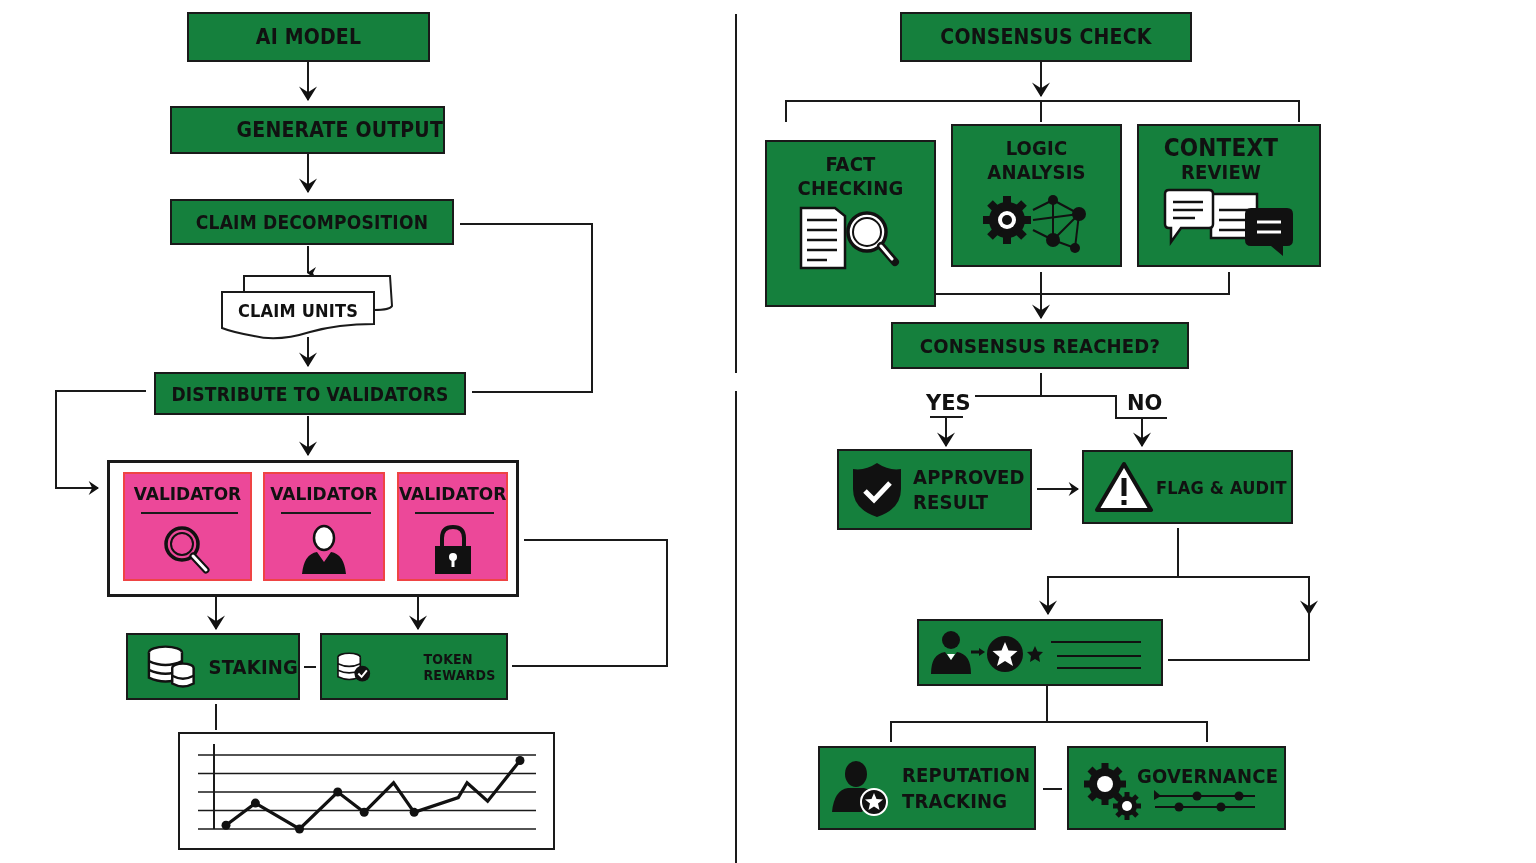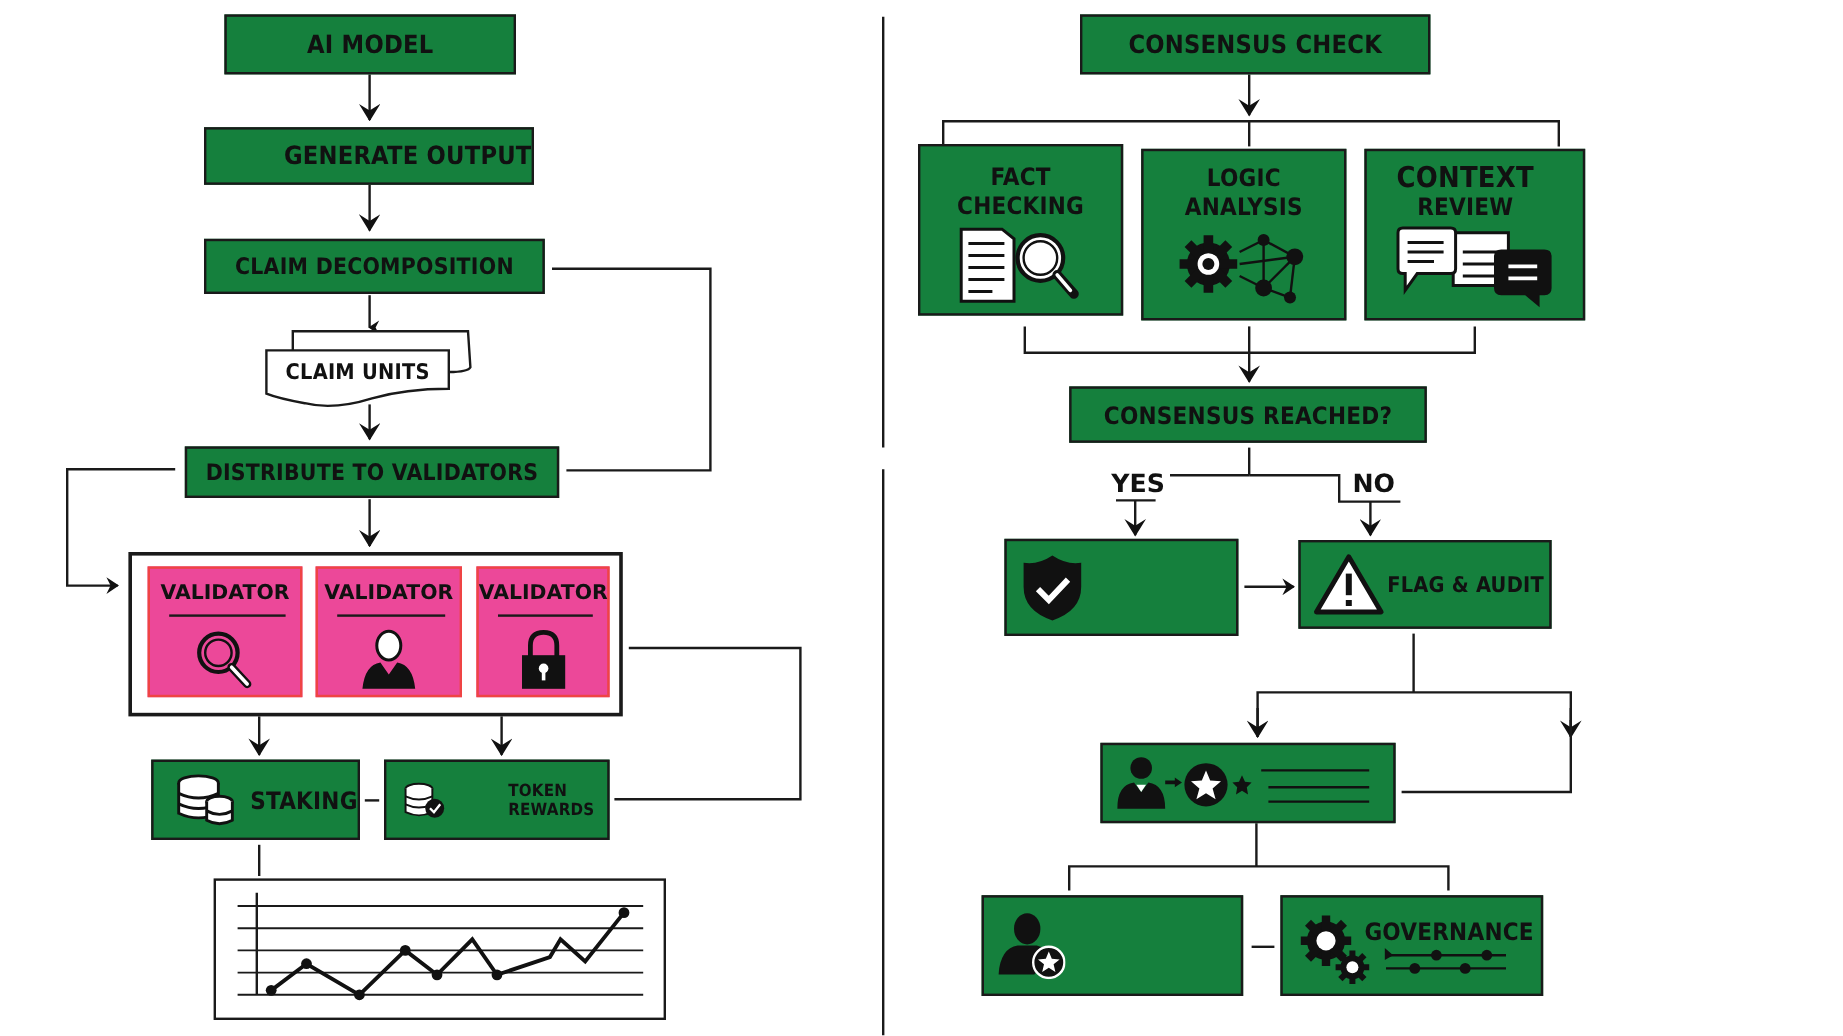--- a/index.html
+++ b/index.html
@@ -174,21 +174,21 @@
     <circle cx="159.72" cy="60" r="4.5" fill="#111"></circle>
     <circle cx="186.18" cy="80.35" r="4.5" fill="#111"></circle>
     <circle cx="236.16" cy="80.35" r="4.5" fill="#111"></circle>
     <circle cx="342" cy="28.549999999999997" r="4.5" fill="#111"></circle>
   </svg>
 
 <div class="box" style="left:900px;top:12px;width:292px;height:50px;">
   <span class="lbl">CONSENSUS CHECK</span>
 </div>
 
-<div class="box" style="left:765px;top:120px;width:171px;height:143px;align-items:center;">
+<div class="box" style="left:765px;top:140px;width:171px;height:167px;align-items:flex-start;">
   <div style="text-align:center;">
     <div class="lbl two" style="margin-top:10px;font-size:20px;">FACT</div>
     <div class="lbl two" style="font-size:20px;">CHECKING</div>
     <svg width="108" height="68" viewBox="0 0 108 68" style="margin-top:4px;">
       <path d="M4,4 L38,4 L48,12 L48,64 L4,64 Z" fill="#fff" stroke="#111" stroke-width="2.5"></path>
       <g stroke="#111" stroke-width="2.5">
           <line x1="10" y1="16" x2="40" y2="16"></line>
           <line x1="10" y1="26" x2="40" y2="26"></line>
           <line x1="10" y1="36" x2="40" y2="36"></line>
           <line x1="10" y1="46" x2="40" y2="46"></line>
@@ -269,20 +269,24 @@
 </div>
 
 <div class="tag" style="left:926px;top:391px;">YES</div>
 <div class="tag" style="left:1127px;top:391px;">NO</div>
 
 <div class="box" style="left:837px;top:449px;width:195px;height:81px;justify-content:flex-start;">
   <svg width="52" height="58" viewBox="0 0 52 58" style="margin-left:12px;">
     <path d="M26,2 Q38,10 50,8 L50,28 Q50,48 26,56 Q2,48 2,28 L2,8 Q14,10 26,2 Z" fill="#111"></path>
     <path d="M14,30 L23,39 L39,22" fill="none" stroke="#fff" stroke-width="5"></path>
   </svg>
+  <div style="margin-left:10px;">
+    <div class="lbl" style="font-size:20px;line-height:25px;">APPROVED</div>
+    <div class="lbl" style="font-size:20px;line-height:25px;">RESULT</div>
+  </div>
 </div>
 
 <div class="box" style="left:1082px;top:450px;width:211px;height:74px;justify-content:flex-start;">
   <svg width="60" height="54" viewBox="0 0 60 54" style="margin-left:10px;">
     <path d="M30,4 L57,50 L3,50 Z" fill="#fff" stroke="#111" stroke-width="4" stroke-linejoin="round"></path>
     <rect x="27.5" y="18" width="5" height="18" fill="#111"></rect>
     <rect x="27.5" y="40" width="5" height="5" fill="#111"></rect>
   </svg>
   <span class="lbl" style="margin-left:2px;font-size:18px;">FLAG &amp; AUDIT</span>
 </div>
@@ -305,20 +309,24 @@
   </svg>
 </div>
 
 <div class="box" style="left:818px;top:746px;width:218px;height:84px;justify-content:flex-start;">
   <svg width="56" height="56" viewBox="0 0 56 56" style="margin-left:12px;">
     <ellipse cx="24" cy="14" rx="11" ry="13" fill="#111"></ellipse>
     <path d="M0,52 Q2,30 16,28 L32,28 Q40,30 42,36 L30,52 Z" fill="#111"></path>
     <circle cx="42" cy="42" r="13" fill="#111" stroke="#fff" stroke-width="2"></circle>
     <path d="M42,33 L44.5,39 L51,39.5 L46,43.5 L47.5,50 L42,46.5 L36.5,50 L38,43.5 L33,39.5 L39.5,39 Z" fill="#fff"></path>
   </svg>
+  <div style="margin-left:14px;">
+    <div class="lbl" style="font-size:20px;line-height:26px;">REPUTATION</div>
+    <div class="lbl" style="font-size:20px;line-height:26px;">TRACKING</div>
+  </div>
 </div>
 
 <div class="box" style="left:1067px;top:746px;width:219px;height:84px;justify-content:flex-start;align-items:flex-start;">
   <svg width="200" height="66" viewBox="0 0 200 66" style="margin-left:12px;margin-top:12px;">
     <g fill="#111">
       <circle cx="24" cy="24" r="16"></circle>
       <g stroke="#111" stroke-width="7">
         <line x1="24" y1="3" x2="24" y2="45"></line>
           <line x1="3" y1="24" x2="45" y2="24"></line>
         <line x1="9" y1="9" x2="39" y2="39"></line>

